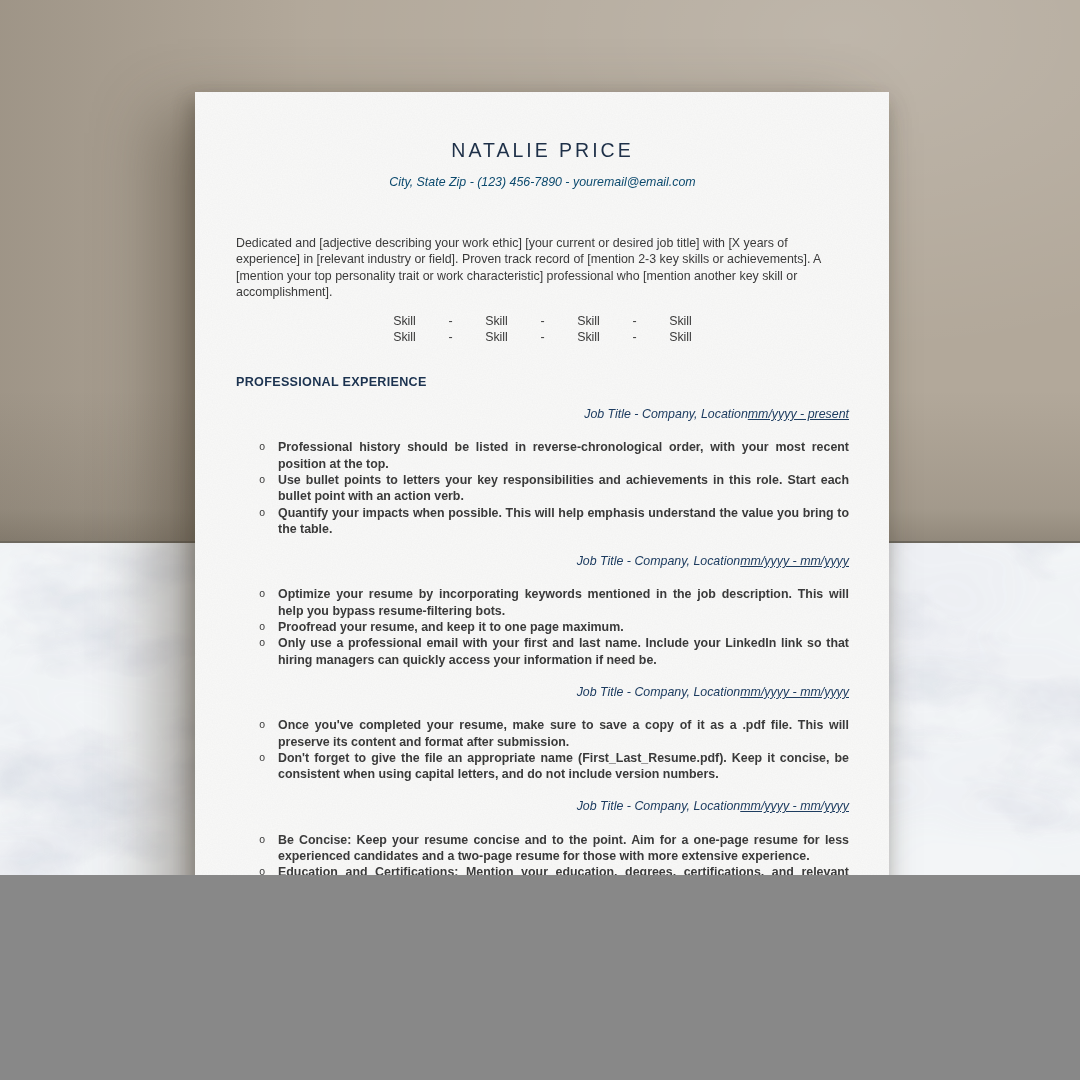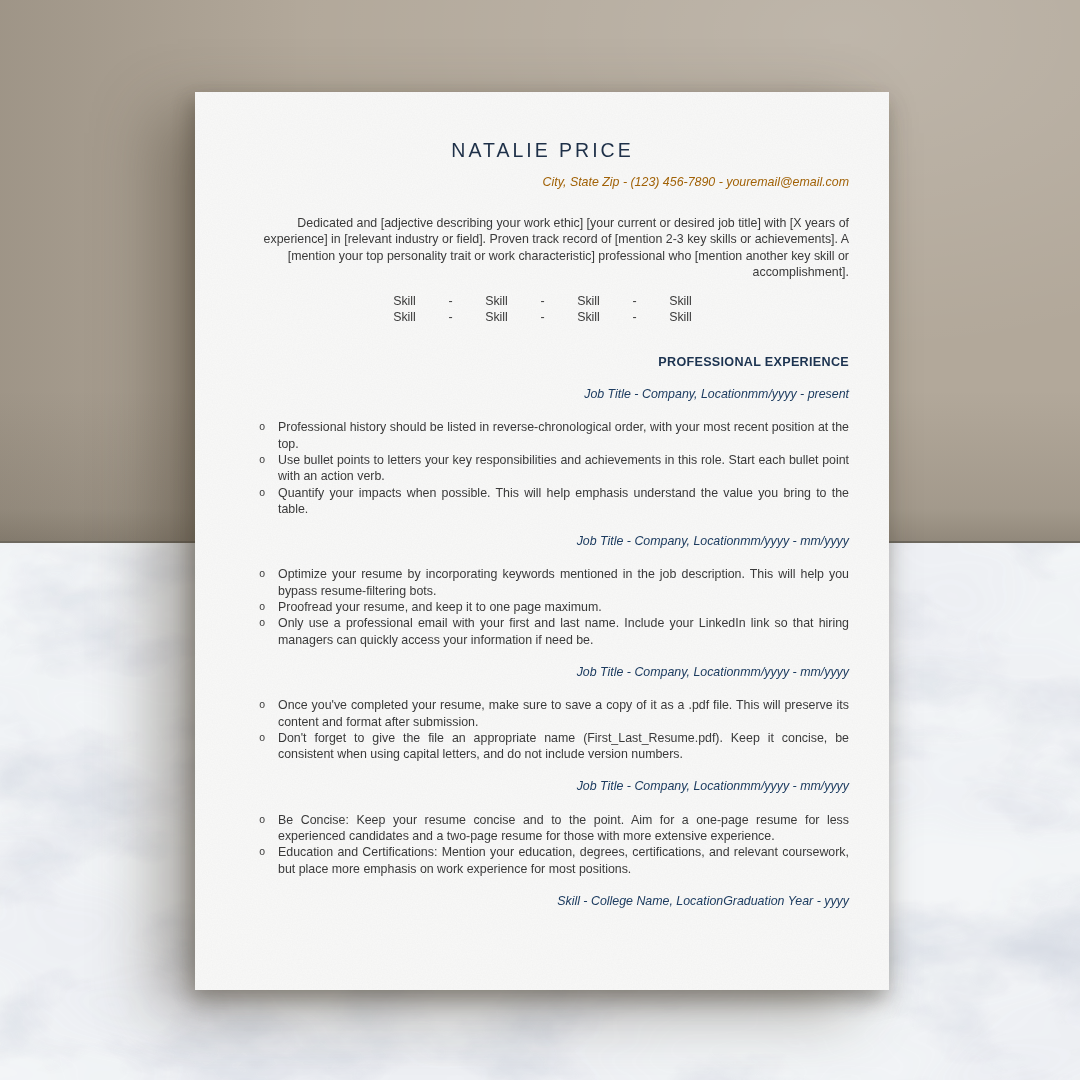--- a/index.html
+++ b/index.html
@@ -1,16 +1,16 @@
 <!DOCTYPE html>
 <html><head>
 <meta charset="utf-8">
 <style>
   html,body{margin:0;padding:0;background:#888;}
-  .scene{position:relative;width:1080px;height:1080px;overflow:hidden;
+  .scene{position:relative;width:1080px;height:875px;overflow:hidden;
          font-family:"Liberation Sans",sans-serif;}
   
   .wall{position:absolute;left:0;top:0;width:1080px;height:541px;
         background-color:#b2a89a;
         background-image:
           radial-gradient(ellipse 900px 520px at 78% 6%, rgba(255,255,255,.16), rgba(255,255,255,0) 62%),
           linear-gradient(to right, rgba(40,32,20,.14), rgba(40,32,20,0) 28%),
           linear-gradient(to bottom, rgba(0,0,0,0) 72%, rgba(30,25,15,.10) 94%, rgba(30,25,15,.22) 100%);}
   .table{position:absolute;left:0;top:541px;width:1080px;height:539px;
          background:#eceef0;border-top:2px solid #6e695f;box-sizing:border-box;}
@@ -21,36 +21,36 @@
          box-shadow:-38px 20px 60px rgba(70,60,45,.42),
                     -8px 6px 16px rgba(70,60,45,.20),
                     0 12px 20px rgba(80,75,65,.30);}
   .grain{position:absolute;inset:0;pointer-events:none;}
   .grain svg{display:block;width:100%;height:100%;}
   .page-content{position:absolute;inset:0;padding:42px 40px 0 41px;box-sizing:border-box;
                 color:#3a3a3a;font-size:12.4px;line-height:16.3px;}
   
   .name{margin:2px 0 10px;text-align:center;font-size:19.5px;line-height:28px;
         letter-spacing:3px;font-weight:400;color:#1e3048;}
-  .contact{text-align:right;font-style:italic;color:#a16207;line-height:17px;font-size:12.4px;}
-  .summary{margin-top:24px;text-align:right;}
+  .contact{text-align:center;font-style:italic;color:#0c4a6e;line-height:17px;font-size:12.4px;}
+  .summary{margin-top:44px;text-align:left;}
   .skills{margin-top:13px;}
   .skills-row{display:grid;grid-template-columns:repeat(7,46px);justify-content:center;
               text-align:center;line-height:16.3px;}
-  .sec-heading{margin-top:28px;text-align:right;font-weight:700;color:#1c3350;
+  .sec-heading{margin-top:28px;text-align:left;font-weight:700;color:#1c3350;
                letter-spacing:.3px;font-size:12.6px;line-height:16.3px;}
   .job{margin:0;}
   .title-row{display:flex;justify-content:flex-end;margin-top:16px;
              font-style:italic;color:#1d3c60;line-height:16.3px;}
-  .title-row .dates{white-space:nowrap;}
+  .title-row .dates{white-space:nowrap;text-decoration:underline;}
   .bullets{margin-top:17px;}
   .bullet{display:flex;padding-left:23px;}
   .bullet .marker{width:19px;flex:0 0 19px;font-family:"Liberation Mono",monospace;
                   font-size:10.5px;line-height:16.3px;color:#3a3a3a;}
-  .bullet .btext{flex:1;text-align:justify;}
+  .bullet .btext{flex:1;text-align:justify;font-weight:bold;}
   .edu-heading{margin-top:31px;}
 </style>
 </head>
 <body>
 
 <div class="scene">
 
   <div class="wall"></div>
 
   <div class="table">

